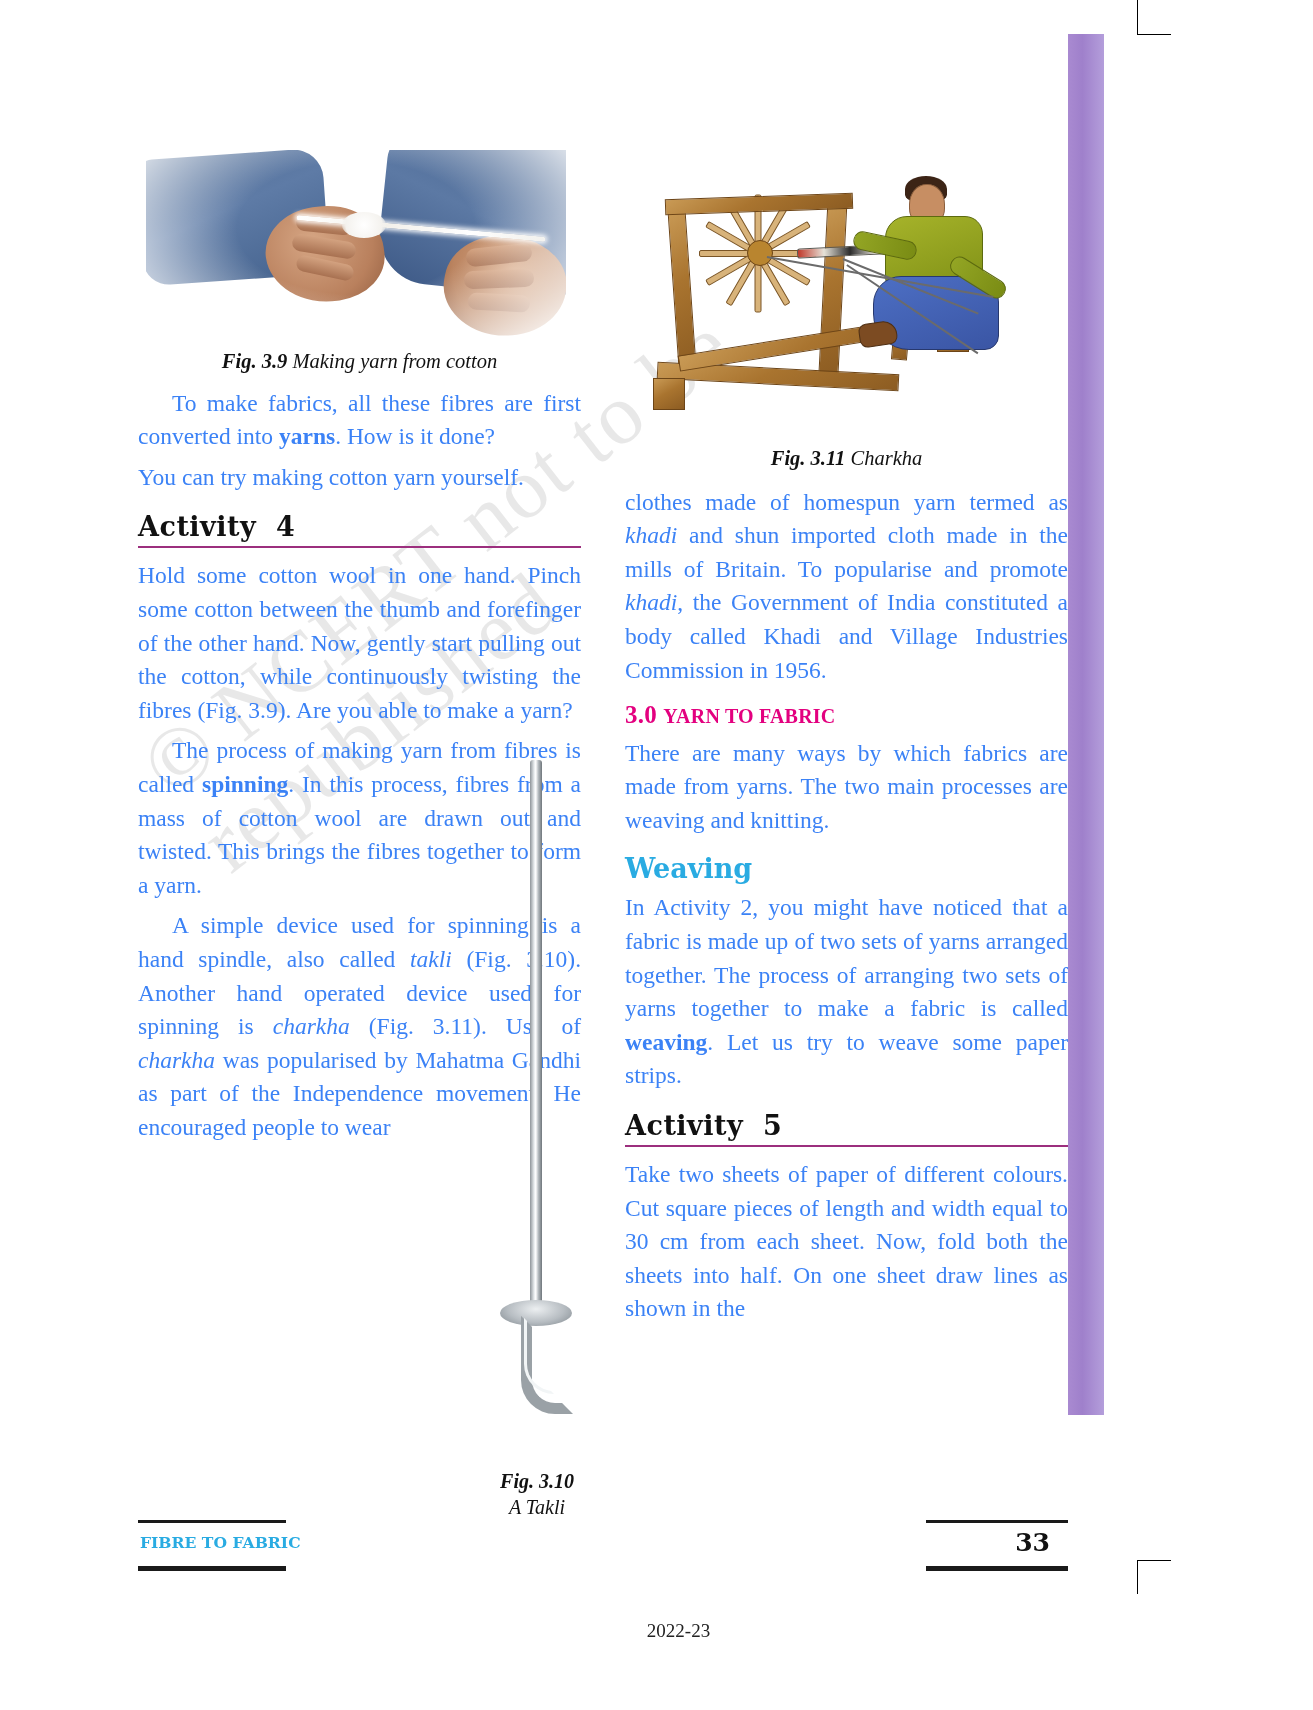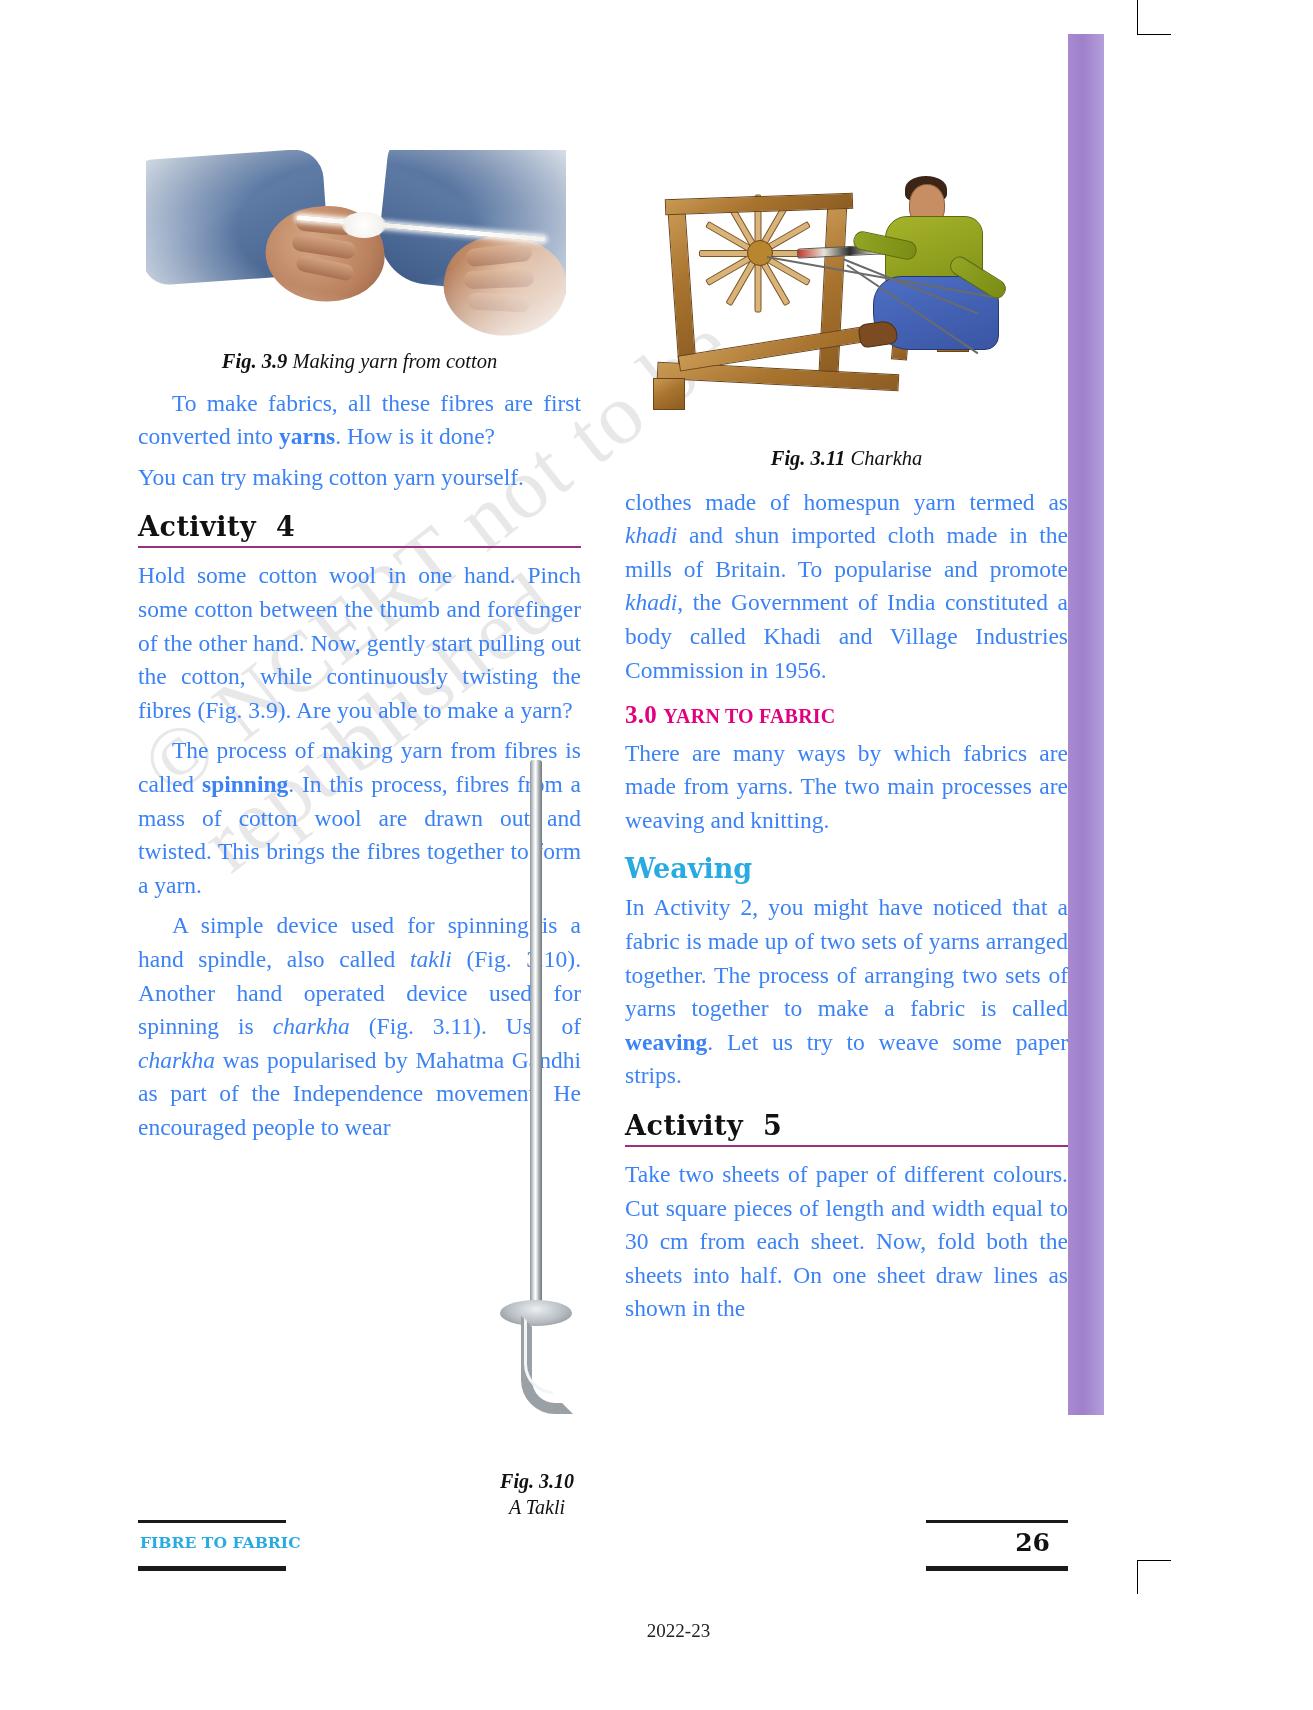--- a/index.html
+++ b/index.html
@@ -465,19 +465,19 @@
 
       <p class="body">Take two sheets of paper of different colours. Cut square pieces of length and width equal to 30 cm from each sheet. Now, fold both the sheets into half. On one sheet draw lines as shown in the</p>
     </div>
   </div>
 
   <div class="footer">
     <div class="rule-top-left"></div>
     <div class="chapter-name"><span class="sc">Fibre to Fabric</span></div>
     <div class="rule-bot-left"></div>
     <div class="rule-top-right"></div>
-    <div class="page-num">26</div>
+    <div class="page-num">33</div>
     <div class="rule-bot-right"></div>
   </div>
 
   <div class="year">2022-23</div>
 
 </div>
 
 </body></html>

